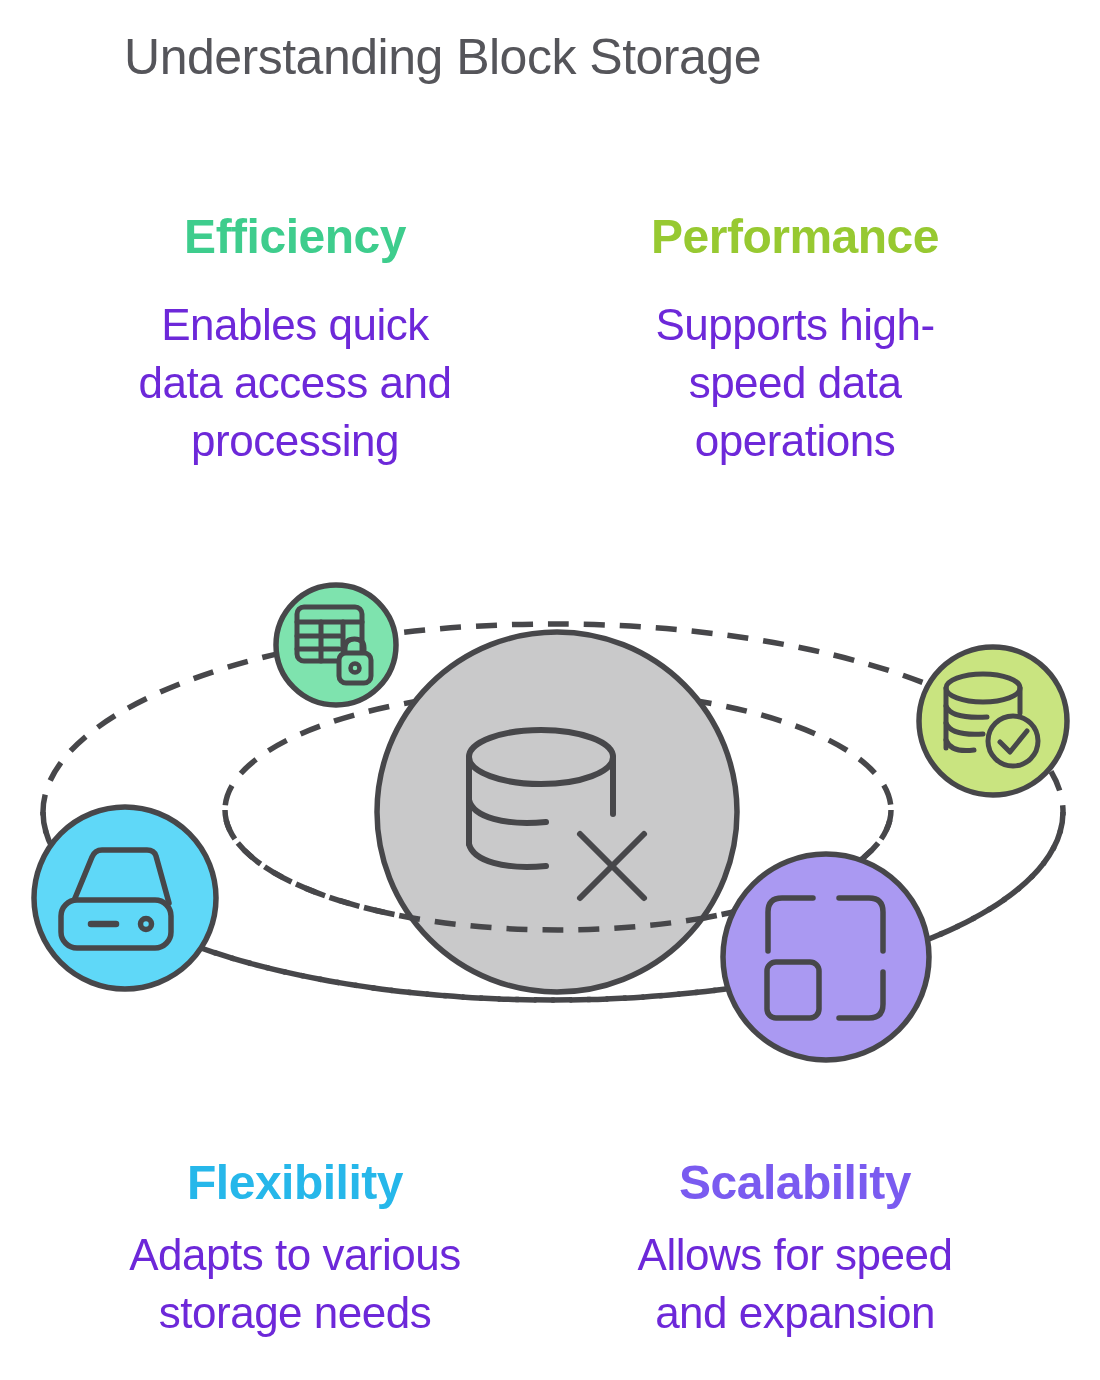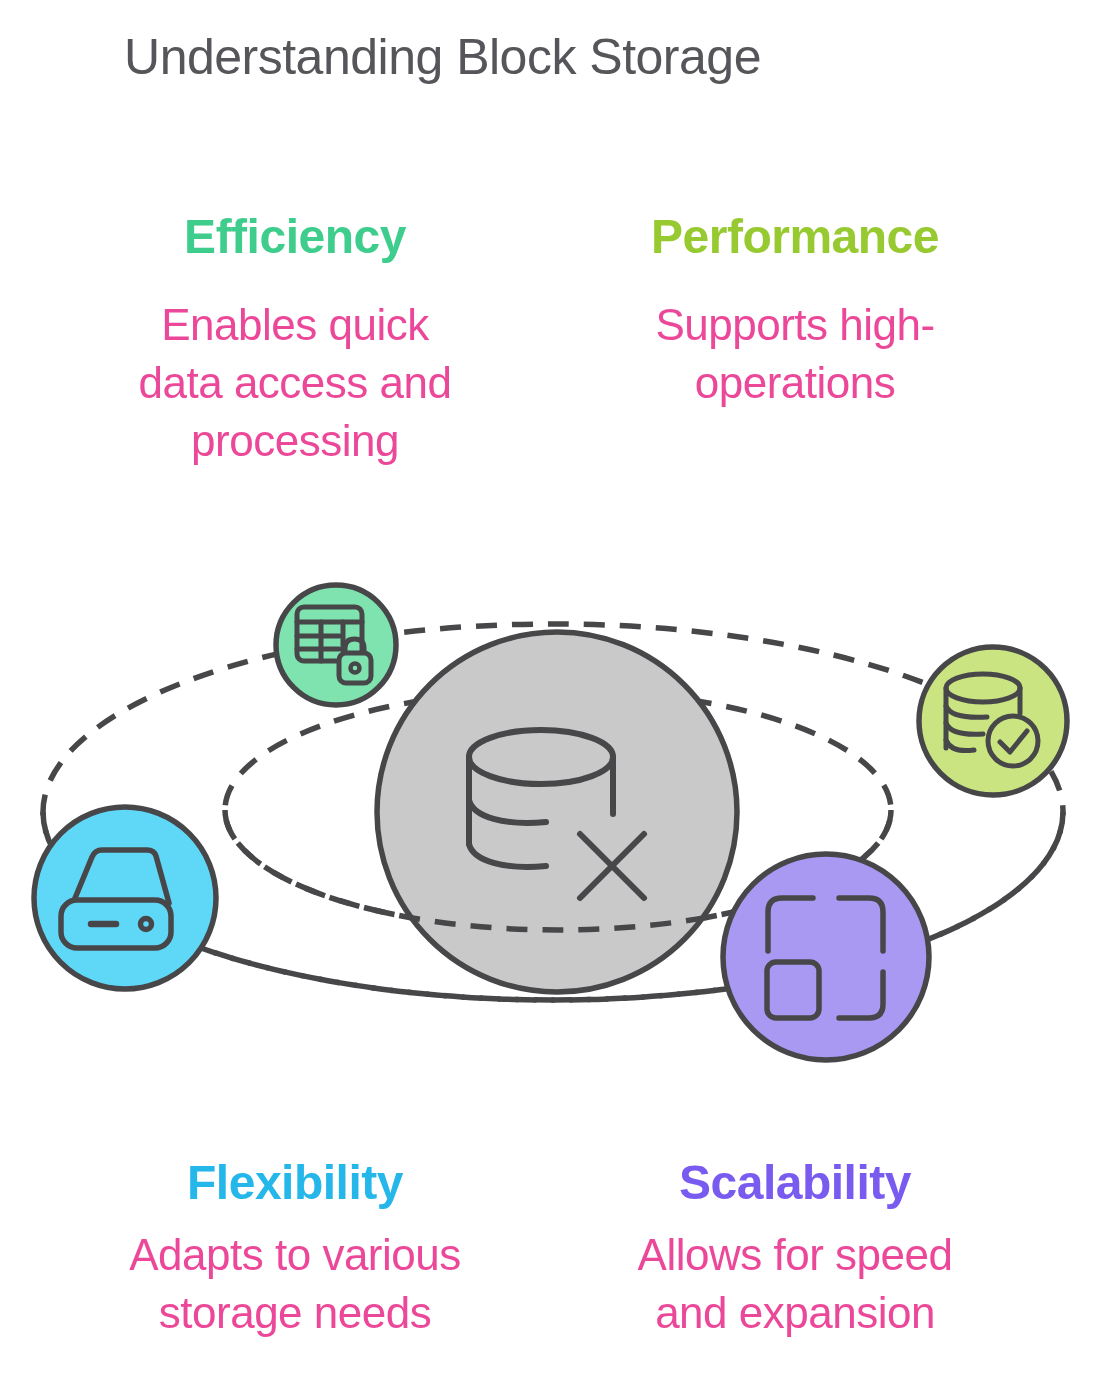--- a/index.html
+++ b/index.html
@@ -18,21 +18,21 @@
   .bottom-row{top:1134px;margin-top:20px;}
   .feature-heading{
     font-size:48px;font-weight:700;letter-spacing:-0.5px;line-height:1.2;
   }
   .h-efficiency{color:#3ecd8d;}
   .h-performance{color:#97c931;}
   .h-flexibility{color:#26b7ea;}
   .h-scalability{color:#7a5bf0;}
   .feature-body{
     position:absolute;width:480px;text-align:center;
-    font-size:44px;font-weight:400;color:#ec4899;letter-spacing:-0.5px;
+    font-size:44px;font-weight:400;color:#6d28d9;letter-spacing:-0.5px;
     line-height:58px;
   }
   .body-top{top:296px;}
   .body-bottom{top:1226px;}
   .feature-body span{display:block;white-space:nowrap;}
   .diagram-svg{position:absolute;left:0;top:0;}
 </style>
 </head>
 <body>
 
@@ -41,20 +41,21 @@
 <div class="col col-left top-row feature-heading h-efficiency">Efficiency</div>
 <div class="col col-right top-row feature-heading h-performance">Performance</div>
 
 <div class="feature-body col-left body-top">
   <span>Enables quick</span>
   <span>data access and</span>
   <span>processing</span>
 </div>
 <div class="feature-body col-right body-top">
   <span>Supports high-</span>
+  <span>speed data</span>
   <span>operations</span>
 </div>
 
 <svg class="diagram-svg" width="1100" height="1380" viewBox="0 0 1100 1380">
   <g fill="none" stroke="#47474a" stroke-width="5.5">
 
     <g stroke-dasharray="21 15">
       <ellipse cx="553" cy="812" rx="510" ry="188"></ellipse>
       <ellipse cx="558" cy="810" rx="333" ry="120"></ellipse>
     </g>

